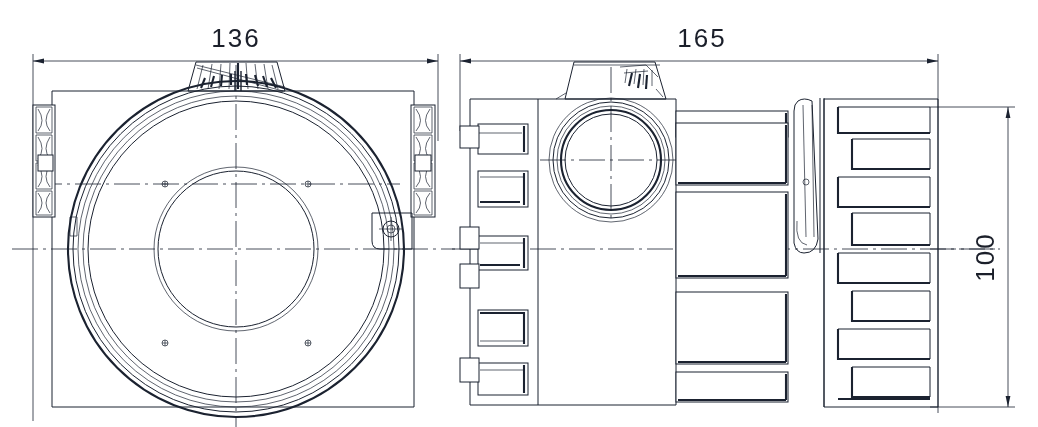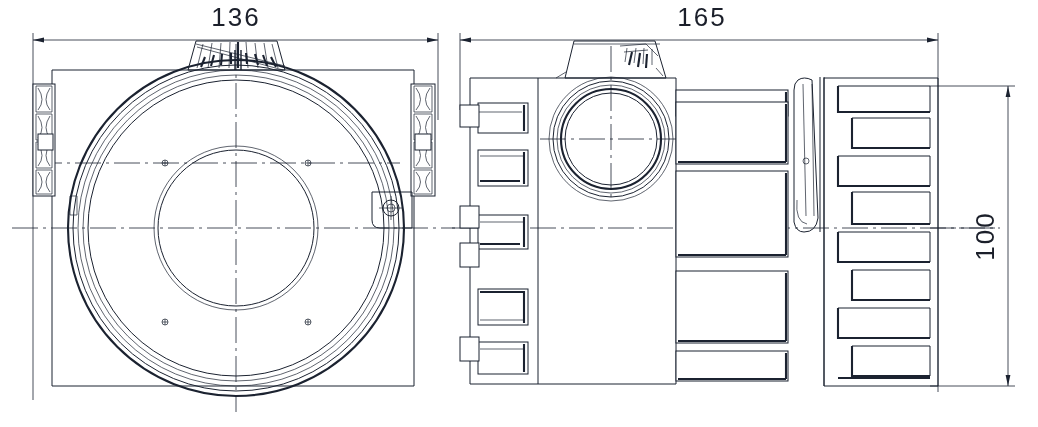--- a/index.html
+++ b/index.html
@@ -1,21 +1,21 @@
 <!DOCTYPE html>
 <html><head>
 <meta charset="utf-8">
 <style>
   html,body{margin:0;padding:0;background:#ffffff;}
   body{
     width:1038px;height:427px;overflow:hidden;
     font-family:"Liberation Sans", sans-serif;
     color:#1b1f2a;
   }
-  #sheet{position:relative;width:1038px;height:301px;background:#d946ef;}
+  #sheet{position:relative;width:1038px;height:301px;background:#d946ef;margin-top:21px;}
   svg{display:block;}
   .dimtext{
     font-family:"Liberation Sans", sans-serif;
     font-size:26px;
     fill:#1b1f2a;
     letter-spacing:2px;
   }
 </style>
 </head>
 <body>

